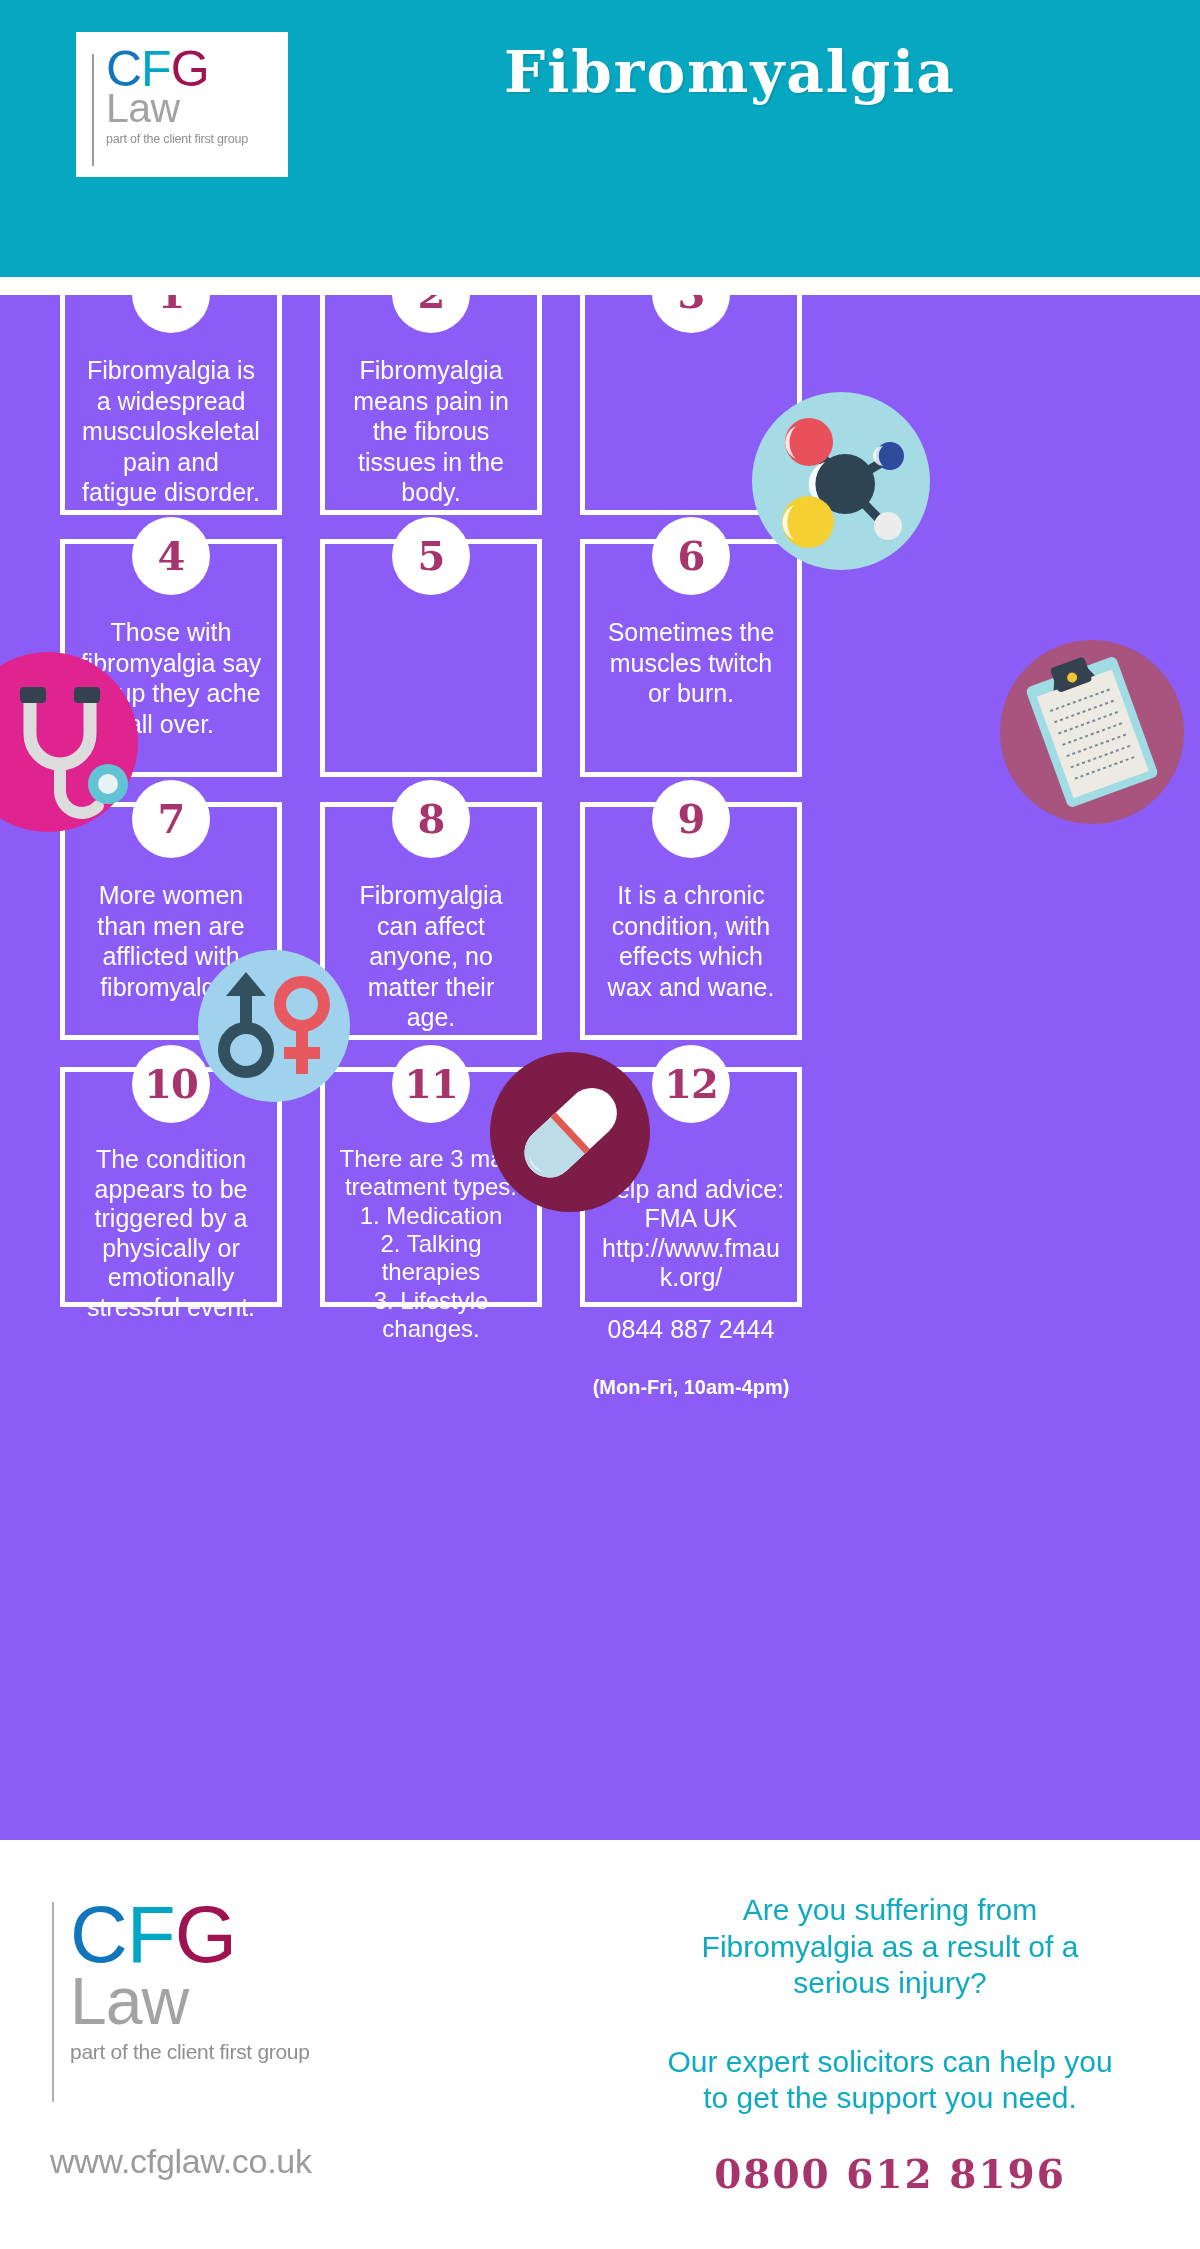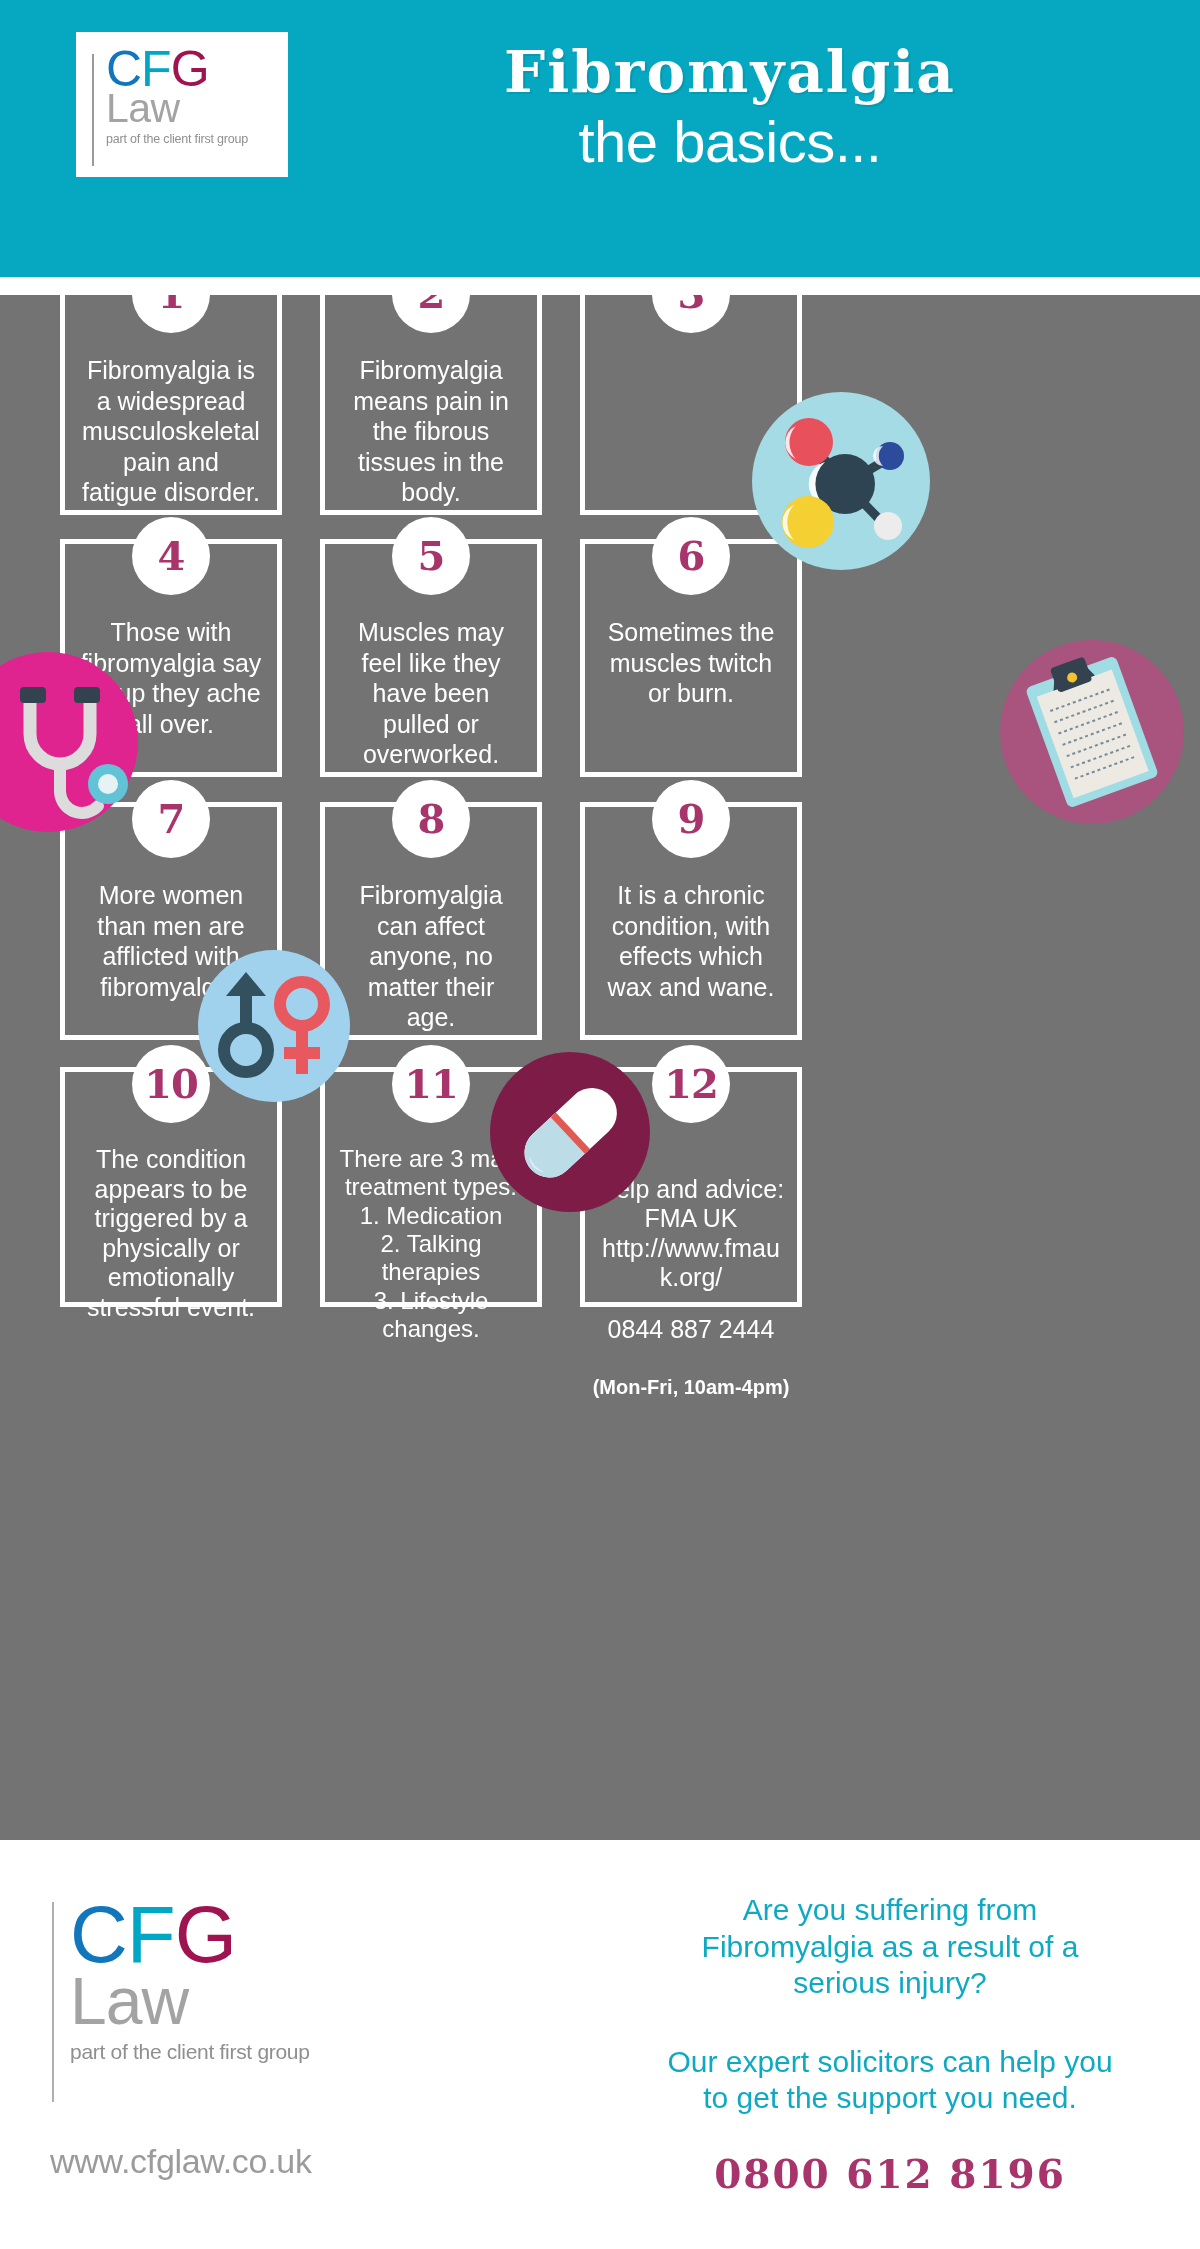--- a/index.html
+++ b/index.html
@@ -98,21 +98,21 @@
     left: 0; top: 277px;
     width: 1200px; height: 18px;
     background: #ffffff;
   }
 
   
   .body-area {
     position: absolute;
     left: 0; top: 295px;
     width: 1200px; height: 1545px;
-    background: #737373;
+    background: #8b5cf6;
     overflow: hidden;
   }
 
   .grid {
     position: absolute;
     left: 0; top: 0;
     width: 1200px; height: 1545px;
   }
 
   .cell {
@@ -273,21 +273,20 @@
     <div class="logo-card">
       <div class="logo-inner">
         <div class="logo-rule"></div>
         <div class="logo-cfg"><span class="c">C</span><span class="f">F</span><span class="g">G</span></div>
         <div class="logo-law">Law</div>
         <div class="logo-tag">part of the client first group</div>
       </div>
     </div>
 
     <div class="title-main">Fibromyalgia</div>
-    <div class="title-sub">the basics...</div>
   </div>
 
   <div class="white-gap"></div>
 
   <div class="body-area">
     <div class="grid">
 
       <div class="cell" style="left:60px; top:-40px; width:222px; height:260px;">
         <div class="cell-box"></div>
         <div class="num-circle">
@@ -346,25 +345,20 @@
 fibromyalgia say
 group they ache
 all over.</div>
       </div>
 
       <div class="cell" style="left:320px; top:222px; width:222px; height:260px;">
         <div class="cell-box"></div>
         <div class="num-circle">
             <span>5</span>
           </div>
-        <div class="cell-text">Muscles may
-feel like they
-have been
-pulled or
-overworked.</div>
       </div>
 
       <div class="cell" style="left:580px; top:222px; width:222px; height:260px;">
         <div class="cell-box"></div>
         <div class="num-circle">
             <span>6</span>
           </div>
         <div class="cell-text">Sometimes the
 muscles twitch
 or burn.</div>

